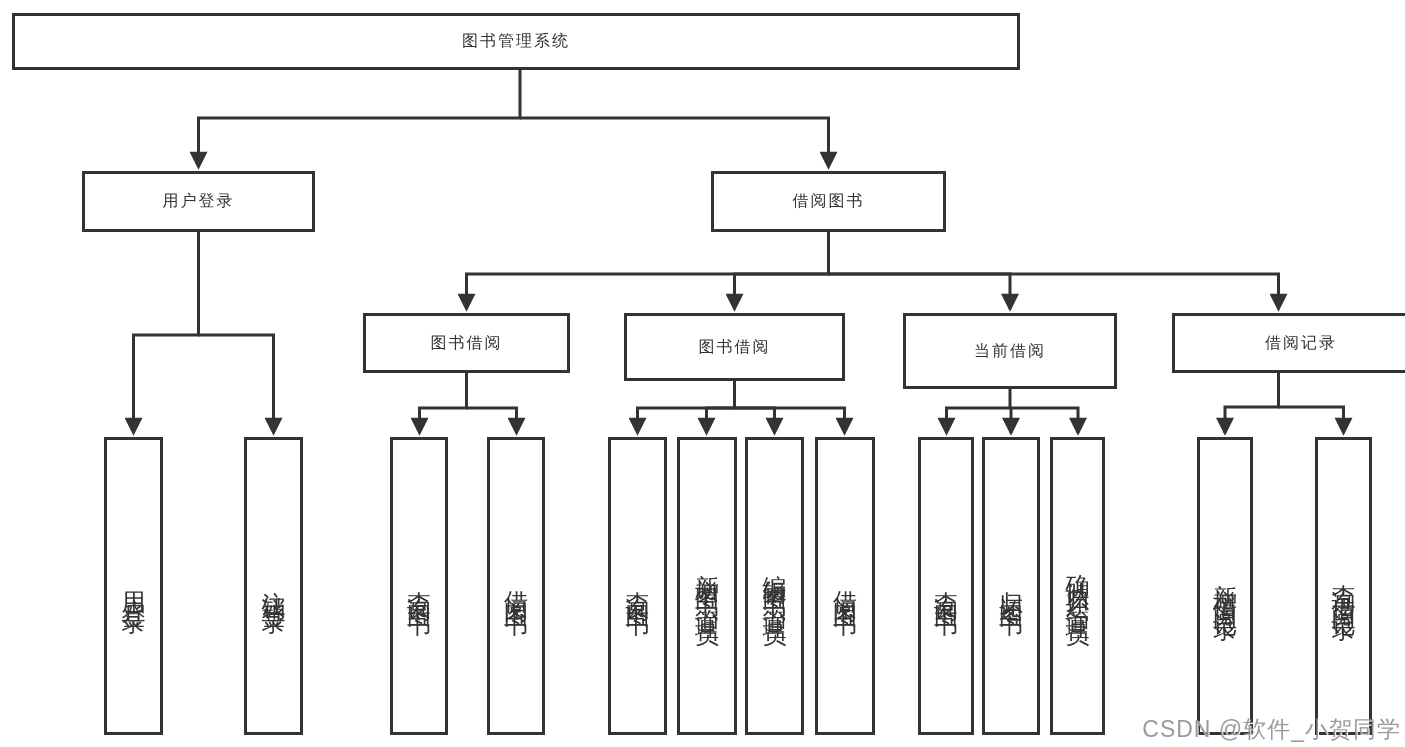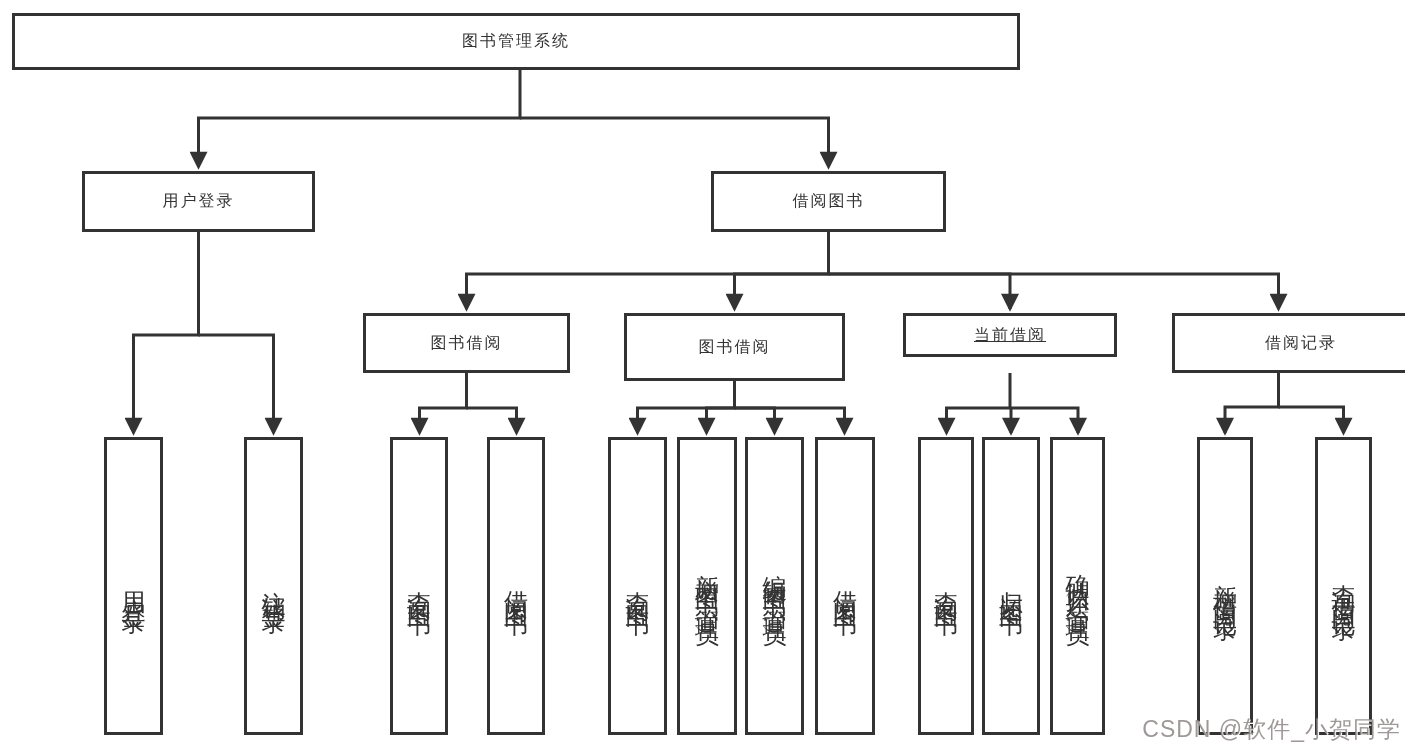--- a/index.html
+++ b/index.html
@@ -116,21 +116,21 @@
   <div class="node" style="left:711px; top:171px; width:235px; height:61px;">
     <span>借阅图书</span>
   </div>
 
   <div class="node" style="left:363px; top:313px; width:207px; height:60px;">
     <span>图书借阅</span>
   </div>
   <div class="node" style="left:624px; top:313px; width:221px; height:68px;">
     <span>图书借阅</span>
   </div>
-  <div class="node" style="left:903px; top:313px; width:214px; height:44px;text-decoration:underline;">
+  <div class="node" style="left:903px; top:313px; width:214px; height:76px;">
     <span>当前借阅</span>
   </div>
   <div class="node" style="left:1172px; top:313px; width:258px; height:60px;">
     <span>借阅记录</span>
   </div>
 
   <div class="leaf" style="left:104px; width:59px;">
     <span class="vtext">用户登录</span>
   </div>
   <div class="leaf" style="left:244px; width:59px;">

